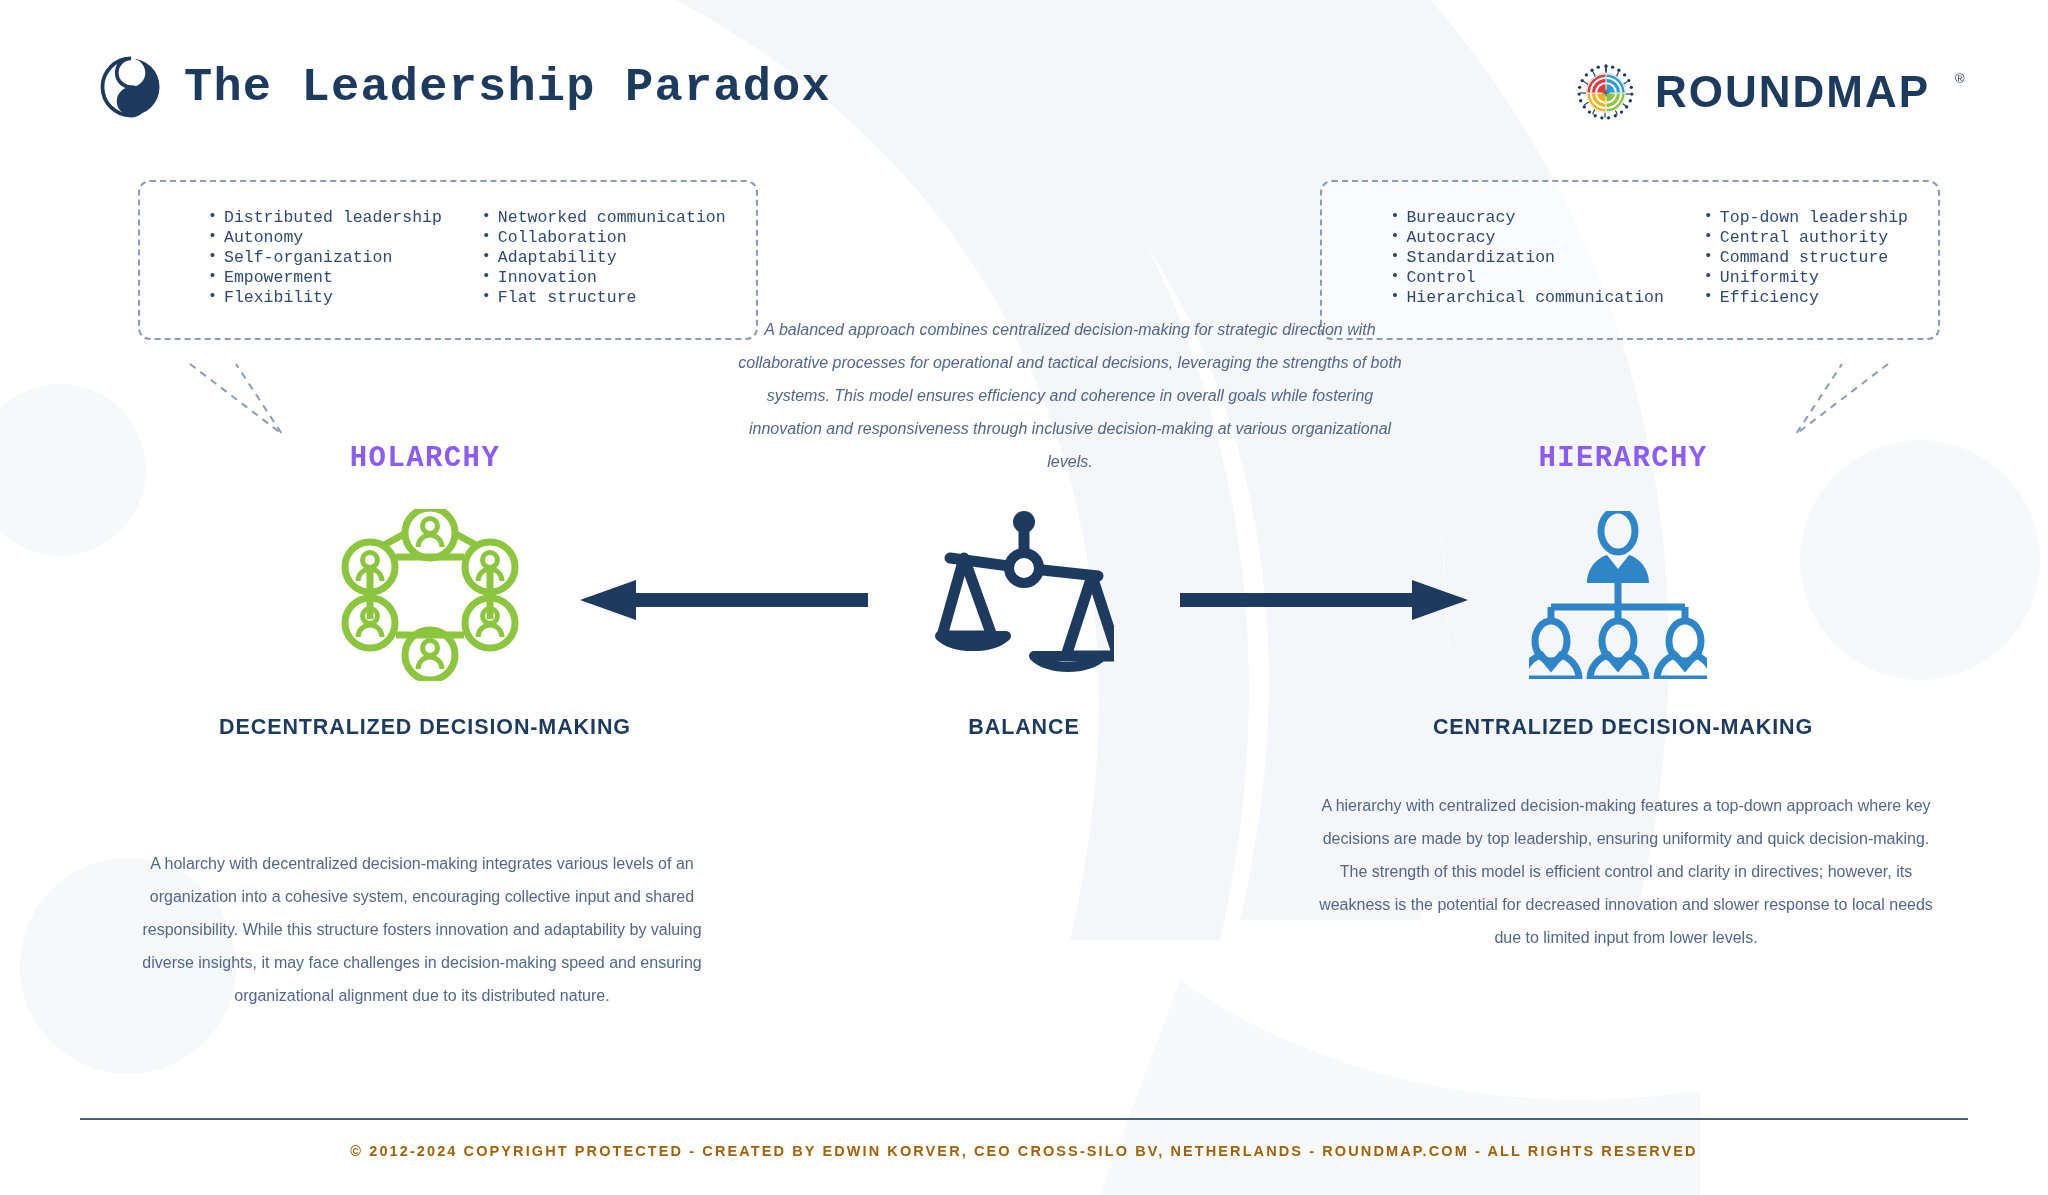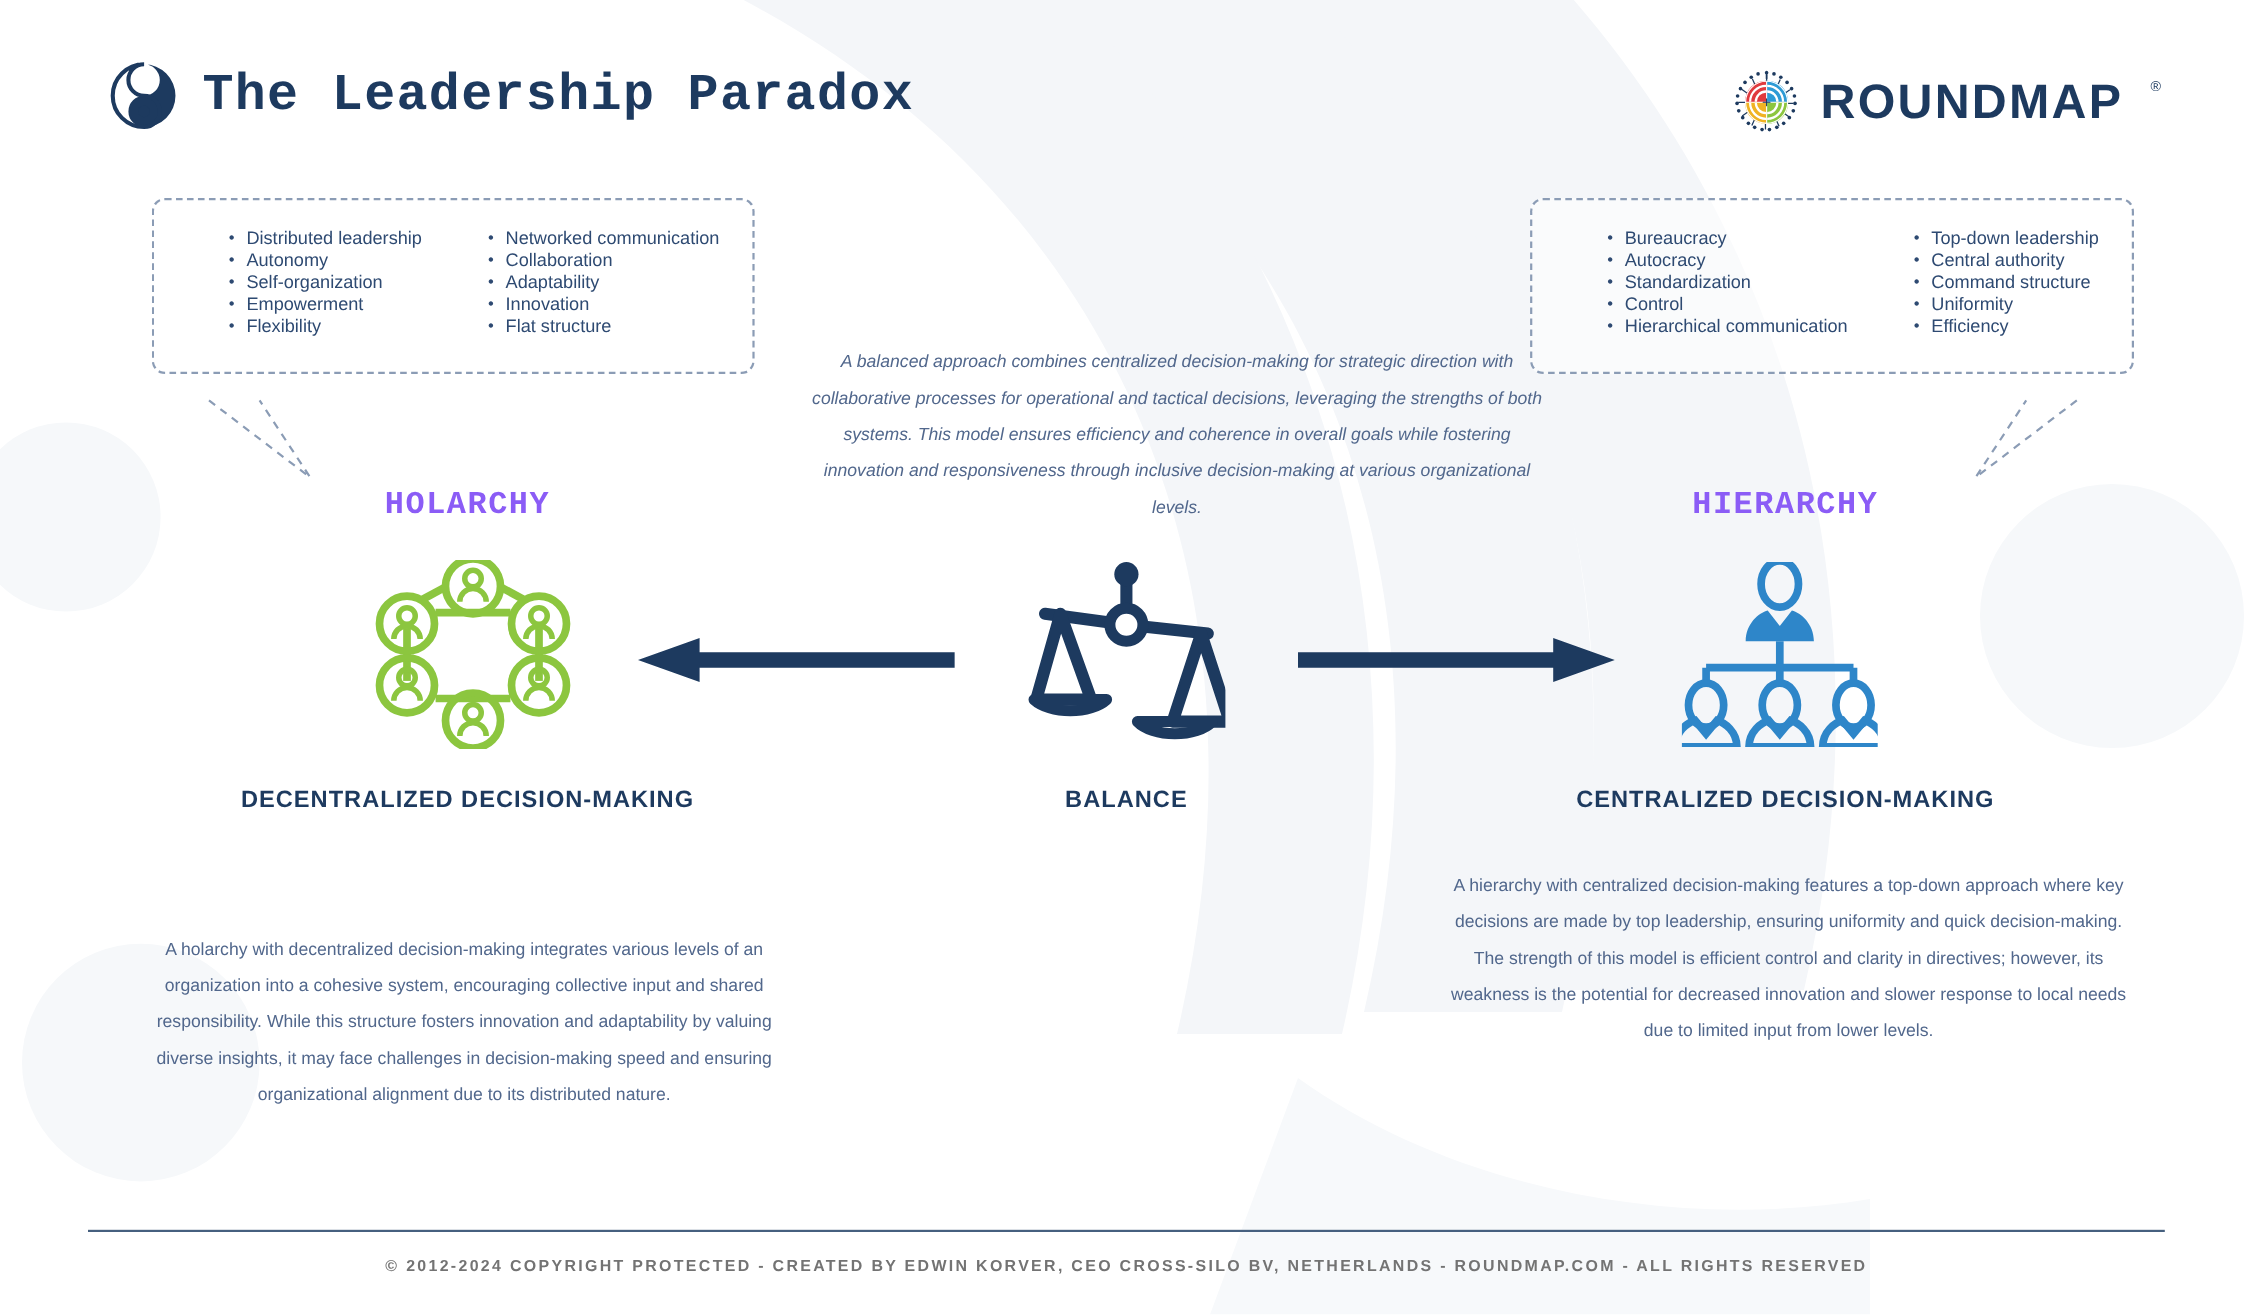--- a/index.html
+++ b/index.html
@@ -36,21 +36,21 @@
   .rm-word svg { display:block; }
 
   
   .bubble { position:absolute; }
   .bubble-box {
     border:2px dashed #8b9cb5;
     border-radius:12px;
     background:rgba(255,255,255,0.55);
     padding:26px 30px 30px 30px;
   }
-  .bubble-cols { display:flex; gap:60px; }
+  .bubble-cols { display:flex; gap:40px;font-family:Liberation Mono, monospace; }
   .bubble-cols ul { list-style:none; }
   .bubble-cols li {
     font-size:16.5px;
     line-height:19.6px;
     color:#2e4a72;
     padding-left:16px;
     position:relative;
     white-space:nowrap;
     margin-bottom:0.5px;
   }
@@ -126,21 +126,21 @@
     background:#46607f;
   }
   .footer-text {
     position:absolute;
     left:0; right:0;
     top:1143px;
     text-align:center;
     font-size:14.5px;
     font-weight:700;
     letter-spacing:2.1px;
-    color:#737373;
+    color:#a16207;
     white-space:nowrap;
   }
 </style>
 </head>
 <body>
 
 <svg id="bg-watermark" viewBox="0 0 2048 1195" preserveAspectRatio="none">
   <rect width="2048" height="1195" fill="#ffffff"></rect>
   <g fill="#f4f6f9">
     <path d="M 980 -300 C 1500 -120 1760 380 1640 900 L 1420 900 C 1530 430 1320 40 900 -110 Z"></path>

